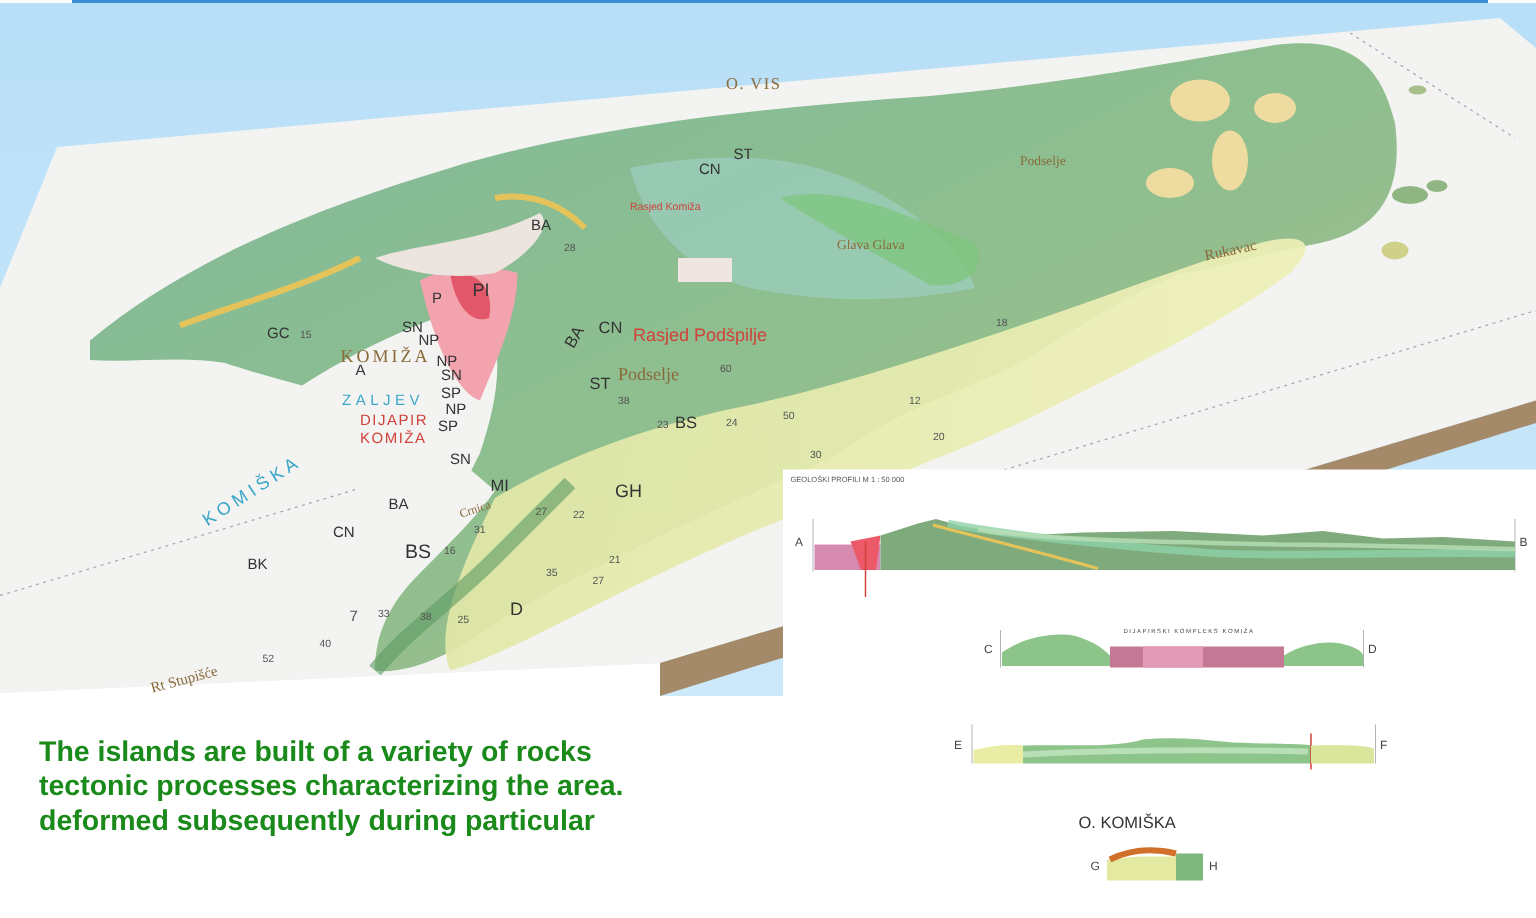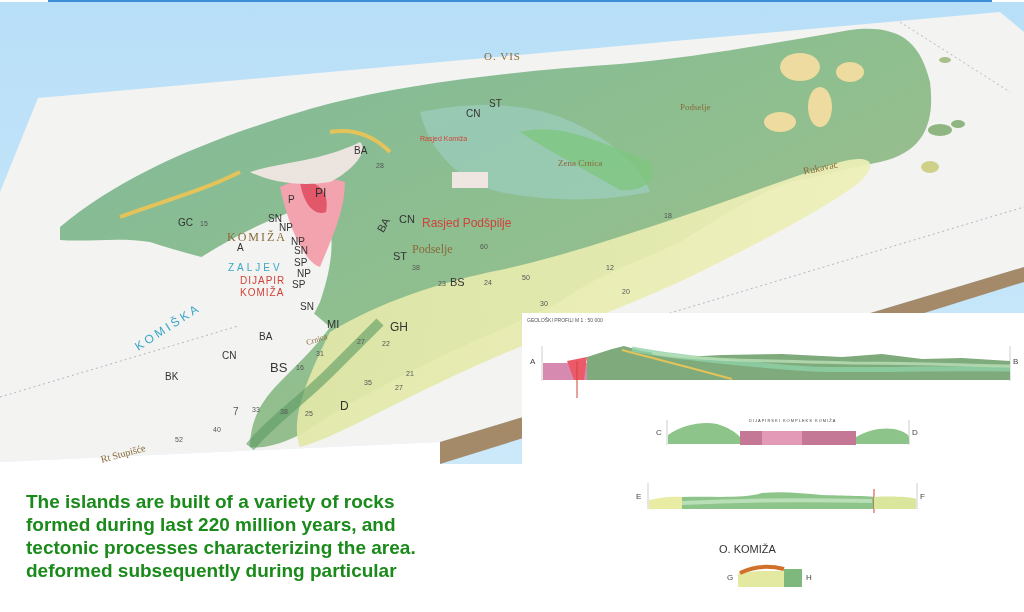--- a/index.html
+++ b/index.html
@@ -88,21 +88,21 @@
   
   <div class="lbl place" style="left:484px;top:48px;font-size:11px;letter-spacing:1px;">O. VIS</div>
   <div class="lbl sea" style="left:130px;top:318px;transform:rotate(-33deg);font-size:12px;">KOMIŠKA</div>
   <div class="lbl place" style="left:227px;top:228px;font-size:12px;letter-spacing:2px;">KOMIŽA</div>
   <div class="lbl sea" style="left:228px;top:260px;font-size:10px;">ZALJEV</div>
   <div class="lbl red" style="left:240px;top:273px;">DIJAPIR</div>
   <div class="lbl red" style="left:240px;top:285px;">KOMIŽA</div>
   <div class="lbl" style="left:422px;top:214px;color:#d0423a;font-size:12px;">Rasjed Podšpilje</div>
   <div class="lbl" style="left:420px;top:133px;color:#d0423a;font-size:7px;">Rasjed Komiža</div>
   <div class="lbl place" style="left:412px;top:240px;font-size:12px;">Podselje</div>
-  <div class="lbl place" style="left:558px;top:156px;font-size:9px;">Zena Crnica</div>
+  <div class="lbl place" style="left:558px;top:156px;font-size:9px;">Glava Glava</div>
   <div class="lbl place" style="left:680px;top:100px;font-size:9px;">Podselje</div>
   <div class="lbl place" style="left:803px;top:160px;font-size:10px;transform:rotate(-12deg);">Rukavac</div>
   <div class="lbl place" style="left:306px;top:333px;font-size:8px;transform:rotate(-18deg);">Crnica</div>
   <div class="lbl place" style="left:100px;top:446px;font-size:10px;transform:rotate(-15deg);">Rt Stupišće</div>
 
   
   <div class="lbl unit" style="left:489px;top:96px;">ST</div>
   <div class="lbl unit" style="left:466px;top:106px;">CN</div>
   <div class="lbl unit" style="left:354px;top:143px;">BA</div>
   <div class="lbl unit" style="left:315px;top:184px;font-size:12px;">PI</div>
@@ -112,21 +112,21 @@
   <div class="lbl unit" style="left:237px;top:240px;">A</div>
   <div class="lbl unit" style="left:291px;top:234px;">NP</div>
   <div class="lbl unit" style="left:294px;top:243px;">SN</div>
   <div class="lbl unit" style="left:294px;top:255px;">SP</div>
   <div class="lbl unit" style="left:297px;top:266px;">NP</div>
   <div class="lbl unit" style="left:292px;top:277px;">SP</div>
   <div class="lbl unit" style="left:376px;top:217px;font-size:11px;transform:rotate(-60deg);">BA</div>
   <div class="lbl unit" style="left:399px;top:211px;font-size:11px;">CN</div>
   <div class="lbl unit" style="left:393px;top:248px;font-size:11px;">ST</div>
   <div class="lbl unit" style="left:450px;top:274px;font-size:11px;">BS</div>
-  <div class="lbl unit" style="left:390px;top:318px;font-size:12px;">GH</div>
+  <div class="lbl unit" style="left:410px;top:318px;font-size:12px;">GH</div>
   <div class="lbl unit" style="left:300px;top:299px;">SN</div>
   <div class="lbl unit" style="left:259px;top:329px;">BA</div>
   <div class="lbl unit" style="left:327px;top:316px;font-size:11px;">MI</div>
   <div class="lbl unit" style="left:222px;top:348px;">CN</div>
   <div class="lbl unit" style="left:270px;top:358px;font-size:13px;">BS</div>
   <div class="lbl unit" style="left:165px;top:369px;">BK</div>
   <div class="lbl unit" style="left:340px;top:397px;font-size:12px;">D</div>
   <div class="lbl unit" style="left:178px;top:215px;">GC</div>
 
   
@@ -151,21 +151,20 @@
   <div class="lbl num" style="left:213px;top:424px;">40</div>
   <div class="lbl num" style="left:175px;top:434px;">52</div>
   <div class="lbl num" style="left:406px;top:368px;">21</div>
   <div class="lbl num" style="left:395px;top:382px;">27</div>
   <div class="lbl num" style="left:664px;top:210px;">18</div>
   <div class="lbl num" style="left:622px;top:286px;">20</div>
 </div>
 
 <div class="caption">
   <div>The islands are built of a variety of rocks</div>
-  <div>formed during last 220 million years, and</div>
   <div>tectonic processes characterizing the area.</div>
   <div>deformed subsequently during particular</div>
 </div>
 
 <div class="profiles">
   <div class="ptitle">GEOLOŠKI PROFILI M 1 : 50 000</div>
   <svg width="502" height="299" viewBox="0 0 502 299" style="position:absolute;left:0;top:0;">
 
     <g>
       <line x1="20" y1="33" x2="20" y2="68" stroke="#999" stroke-width="0.5"></line>
@@ -206,14 +205,14 @@
   </svg>
   <div class="pl" style="left:8px;top:44px;">A</div>
   <div class="pl" style="left:491px;top:44px;">B</div>
   <div class="pl" style="left:134px;top:115px;">C</div>
   <div class="pl" style="left:390px;top:115px;">D</div>
   <div class="pl" style="left:227px;top:105px;font-size:4px;letter-spacing:1px;">DIJAPIRSKI KOMPLEKS KOMIŽA</div>
   <div class="pl" style="left:114px;top:179px;">E</div>
   <div class="pl" style="left:398px;top:179px;">F</div>
   <div class="pl" style="left:205px;top:260px;">G</div>
   <div class="pl" style="left:284px;top:260px;">H</div>
-  <div class="bisevo">O. KOMIŽA</div>
+  <div class="bisevo">O. KOMIŠKA</div>
 </div>
 
 </body></html>

